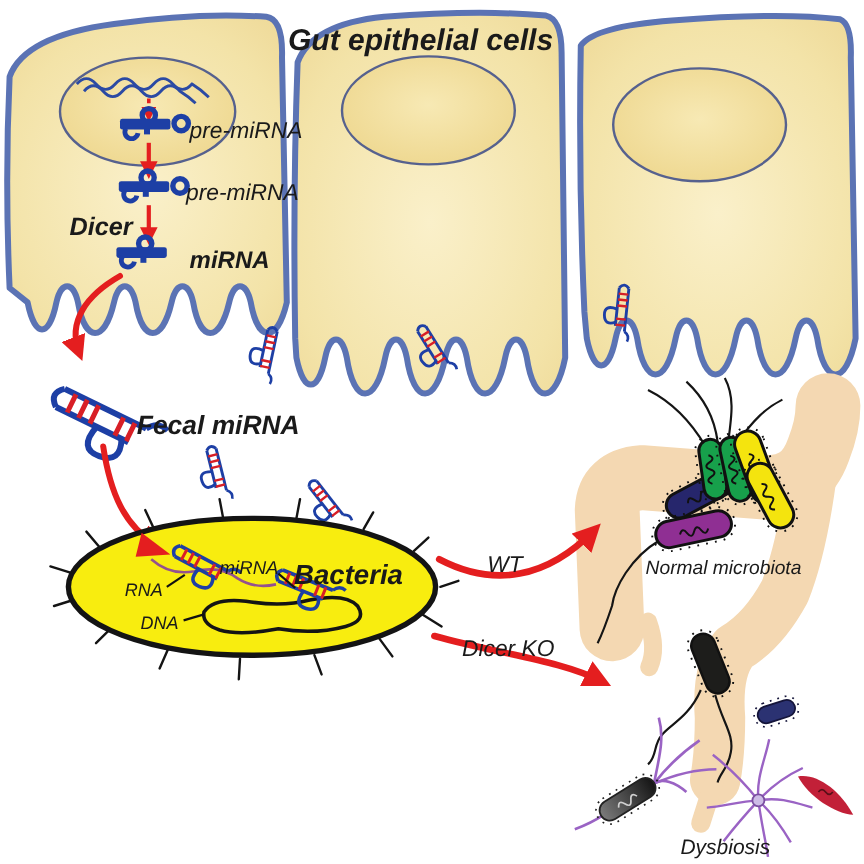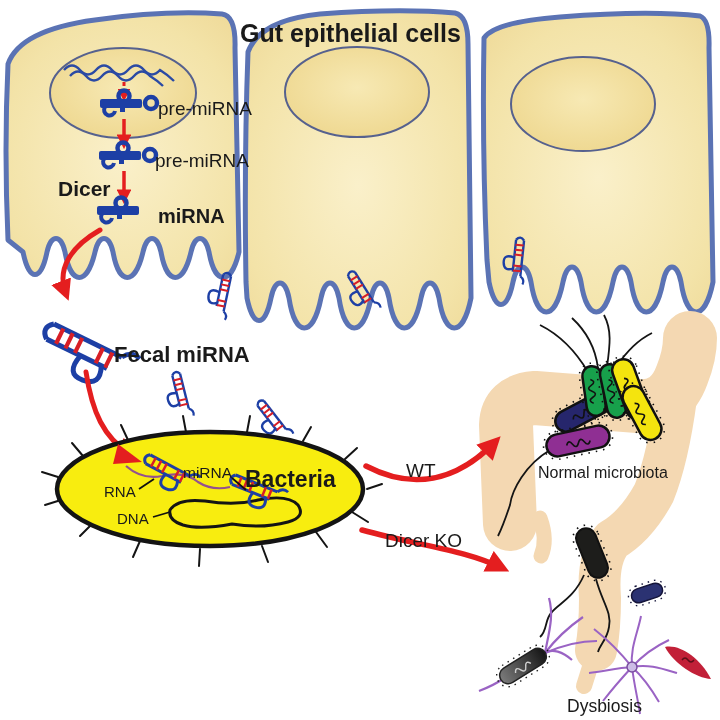--- a/index.html
+++ b/index.html
@@ -1,16 +1,16 @@
 <!DOCTYPE html>
 <html><head>
 <meta charset="utf-8">
 <style>
   html,body{margin:0;padding:0;background:#ffffff;}
-  .stage{width:720px;height:720px;position:relative;background:#ffffff;overflow:hidden;}
+  .stage{width:720px;height:720px;position:relative;background:#ffffff;overflow:hidden;font-style:italic;}
   svg{display:block;}
   svg text{font-family:"Liberation Sans","DejaVu Sans",sans-serif;fill:#1a1a1a;}
   .t-bold{font-weight:bold;}
 </style>
 </head>
 <body>
 
 <div class="stage">
 <svg width="720" height="720" viewBox="0 0 720 720">
   <defs>

